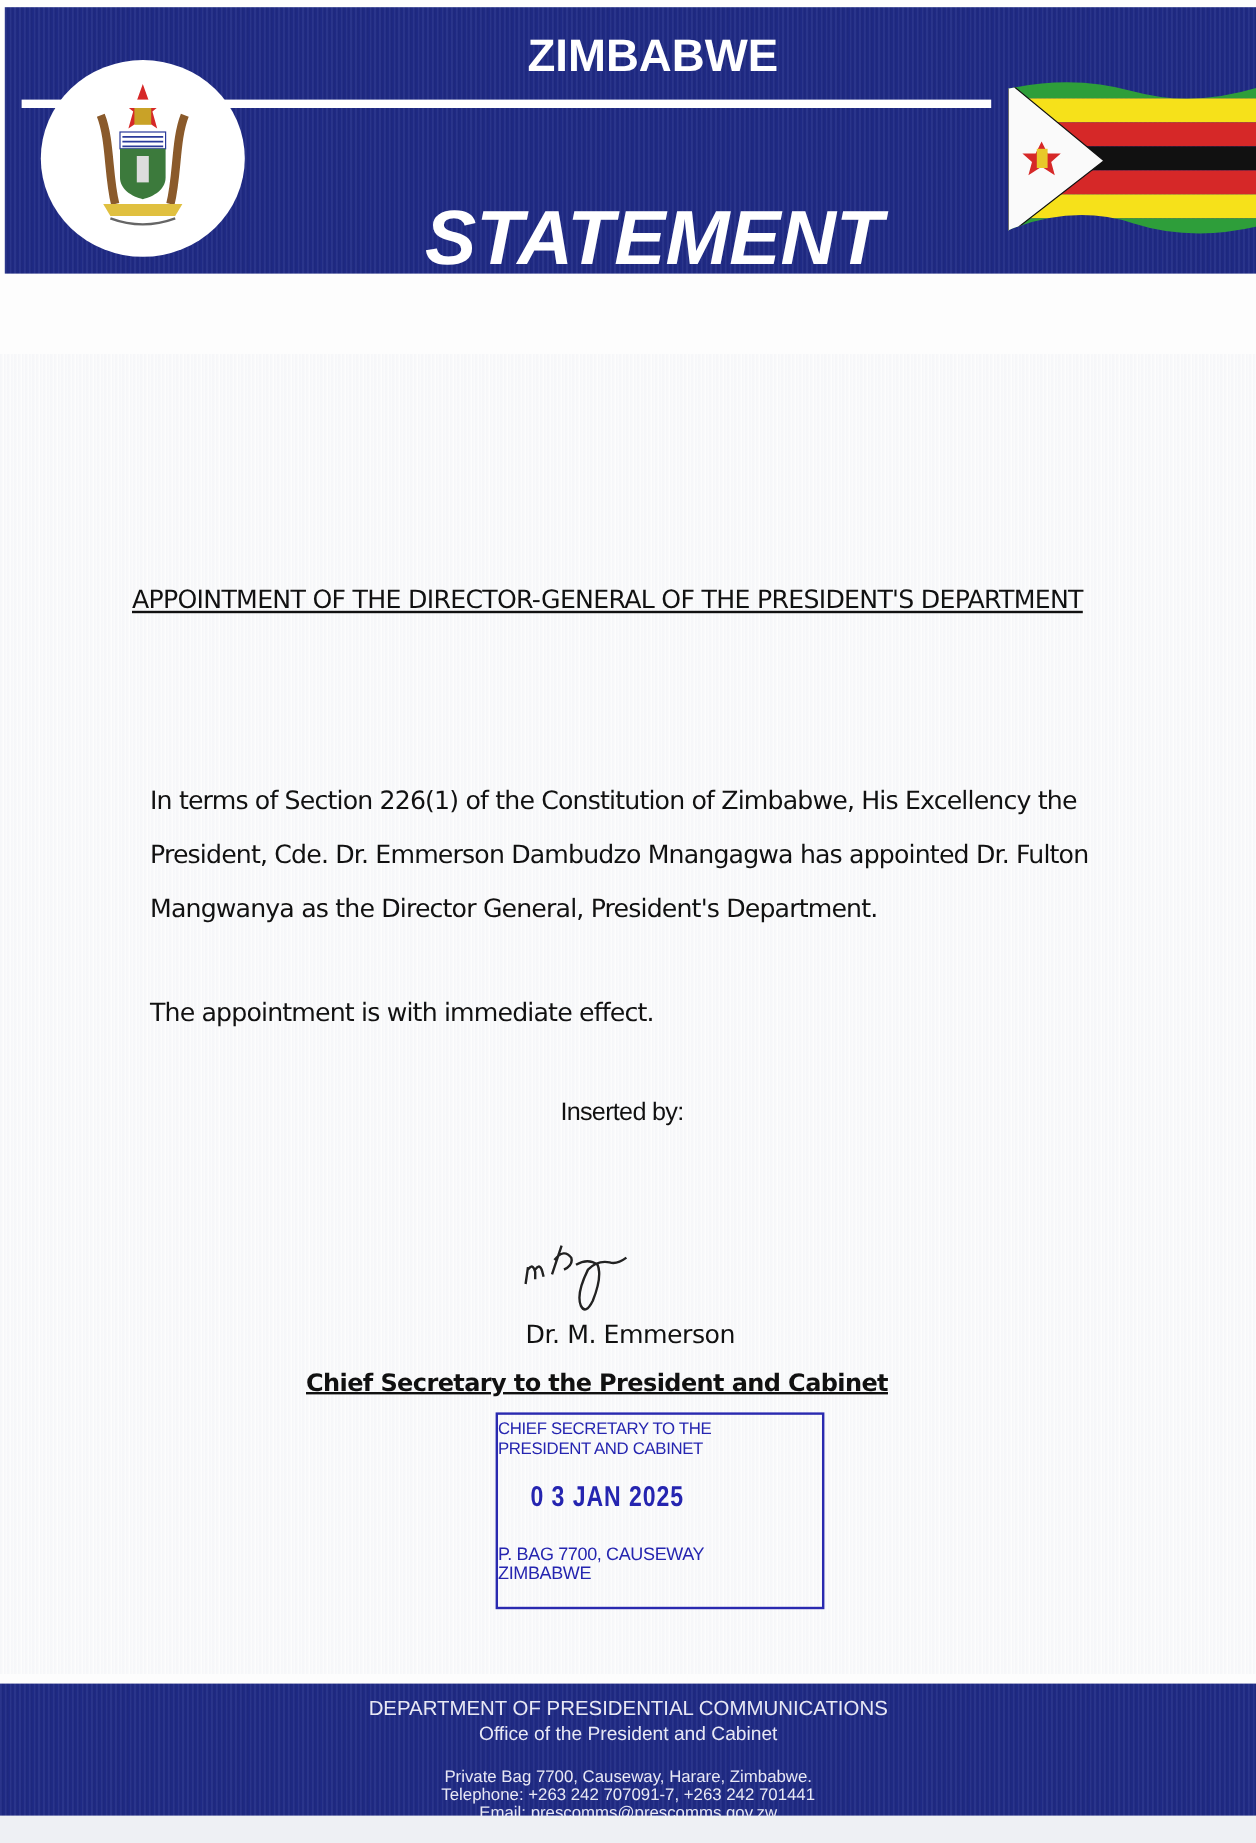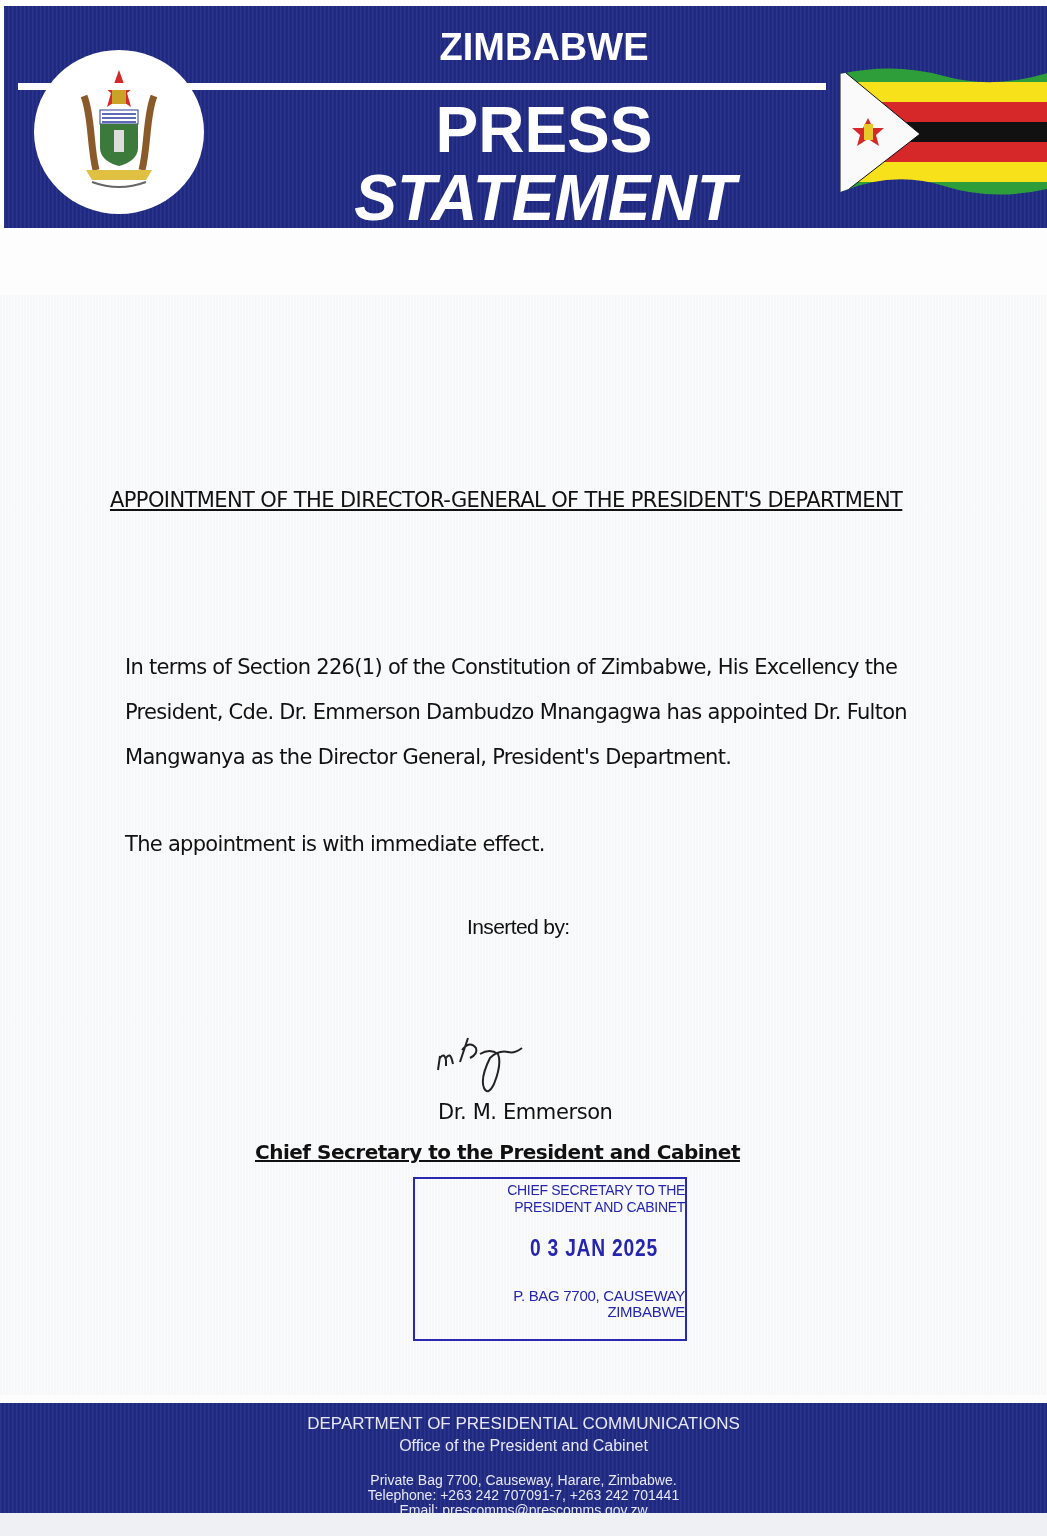--- a/index.html
+++ b/index.html
@@ -63,21 +63,21 @@
     position: absolute; left: 438px; top: 1100px;
     font-family: "DejaVu Sans", sans-serif; font-size: 21px; letter-spacing: -0.4px;
   }
   #signer-title {
     position: absolute; left: 255px; top: 1140px;
     font-family: "DejaVu Sans", sans-serif; font-weight: bold; font-size: 20px;
     text-decoration: underline; letter-spacing: -0.5px;
   }
   #stamp {
     position: absolute; left: 413px; top: 1177px; width: 270px; height: 160px;
-    border: 2px solid #2a2ab0; color: #2525b0; text-align: right;
+    border: 2px solid #2a2ab0; color: #2525b0; text-align: left;
     font-family: "Liberation Sans", sans-serif;
   }
   #stamp .s-top { margin-top: 3px; font-size: 14px; line-height: 17px; letter-spacing: -0.3px; }
   #stamp .s-date { margin-top: 18px; font-size: 24px; font-weight: bold; letter-spacing: 1px; transform: scaleX(0.8); }
   #stamp .s-bot { margin-top: 26px; font-size: 15px; line-height: 16px; letter-spacing: -0.3px; }
   #footer {
     position: absolute; left: 0; top: 1403px; width: 1047px; height: 138px;
     color: #e8e8f4; text-align: center;
   }
   #footer .f1 { margin-top: 10px; font-size: 17px; line-height: 22px; }
@@ -98,21 +98,20 @@
       <rect x="38" y="44" width="38" height="14" fill="#fff" stroke="#2a3a9a" stroke-width="1"></rect>
       <path d="M40,48 h34 M40,52 h34 M40,56 h34" stroke="#2a3a9a" stroke-width="1.5"></path>
       <path d="M38,58 h38 v24 c0,10 -10,16 -19,18 c-9,-2 -19,-8 -19,-18 z" fill="#3c7a3c"></path>
       <rect x="52" y="64" width="10" height="22" fill="#ddd"></rect>
       <path d="M24,104 h66 l-6,10 h-54 z" fill="#e0c040"></path>
       <path d="M30,116 q27,10 54,0" stroke="#666" stroke-width="2" fill="none"></path>
     </svg>
   </div>
   <div id="rule"></div>
   <div id="country">ZIMBABWE</div>
-  <div id="title1">PRESS</div>
   <div id="title2">STATEMENT</div>
   <svg id="flag" width="217" height="140" viewBox="0 0 217 140">
     <defs>
       <clipPath id="fc">
           <path d="M6,12 Q60,0 110,14 T217,10 V126 Q160,140 110,124 T6,130 Z"></path>
         </clipPath>
     </defs>
     <g clip-path="url(#fc)">
       <rect x="0" y="0" width="217" height="20" fill="#2e9e3a"></rect>
       <rect x="0" y="20" width="217" height="20" fill="#f6e11a"></rect>

